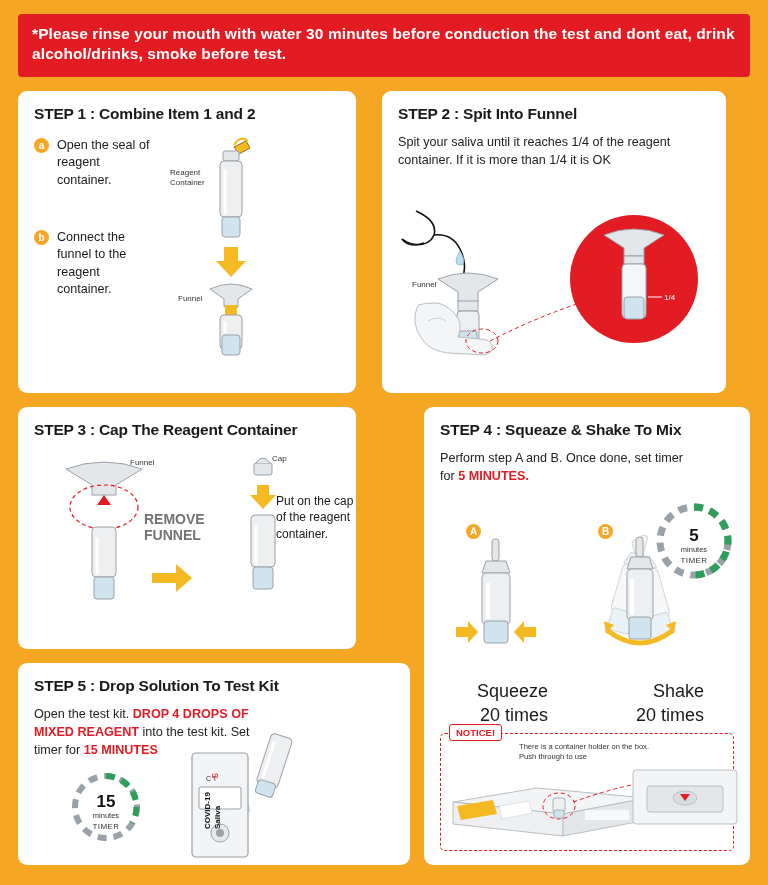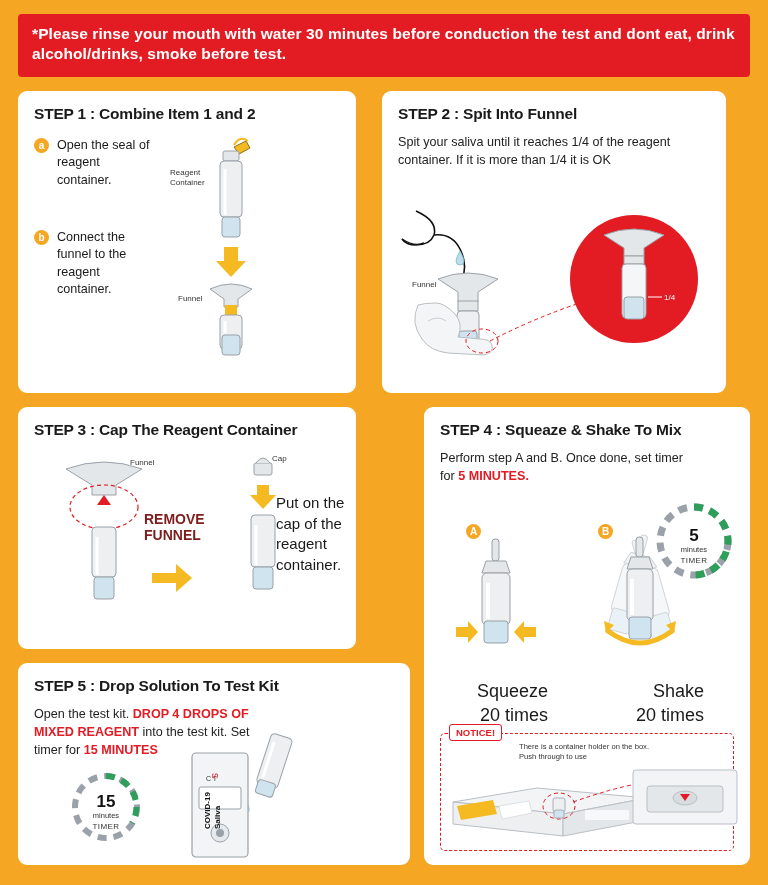--- a/index.html
+++ b/index.html
@@ -61,22 +61,22 @@
   .notice-box {
     border:1.4px dashed #E31B23; border-radius:5px;
     padding:8px 8px 6px; position:relative;margin-top:24px;
   }
   .notice-tag {
     position:absolute; left:8px; top:-10px; background:#fff;
     border:1.4px solid #E31B23; color:#E31B23; font-size:9.5px;
     font-weight:700; padding:2px 6px; border-radius:3px;
   }
   .notice-txt { font-size:7.6px; line-height:1.3; color:#333; }
-  .cap-lbl { font-size:15px; line-height:1.38; }
-  .removefunnel { color:#7f1d1d; font-weight:700; font-size:14px; line-height:1.15; }
+  .cap-lbl { font-size:12px; line-height:1.38; }
+  .removefunnel { color:#737373; font-weight:700; font-size:14px; line-height:1.15; }
   .sqlbl { font-size:18px; line-height:1.35; text-align:right; }
 </style>
 </head>
 <body>
 
 <div class="page">
 
   <div class="banner">*Please rinse your mouth with water 30 minutes before conduction the test and dont eat, drink alcohol/drinks, smoke before test.</div>
 
   <div class="grid">

